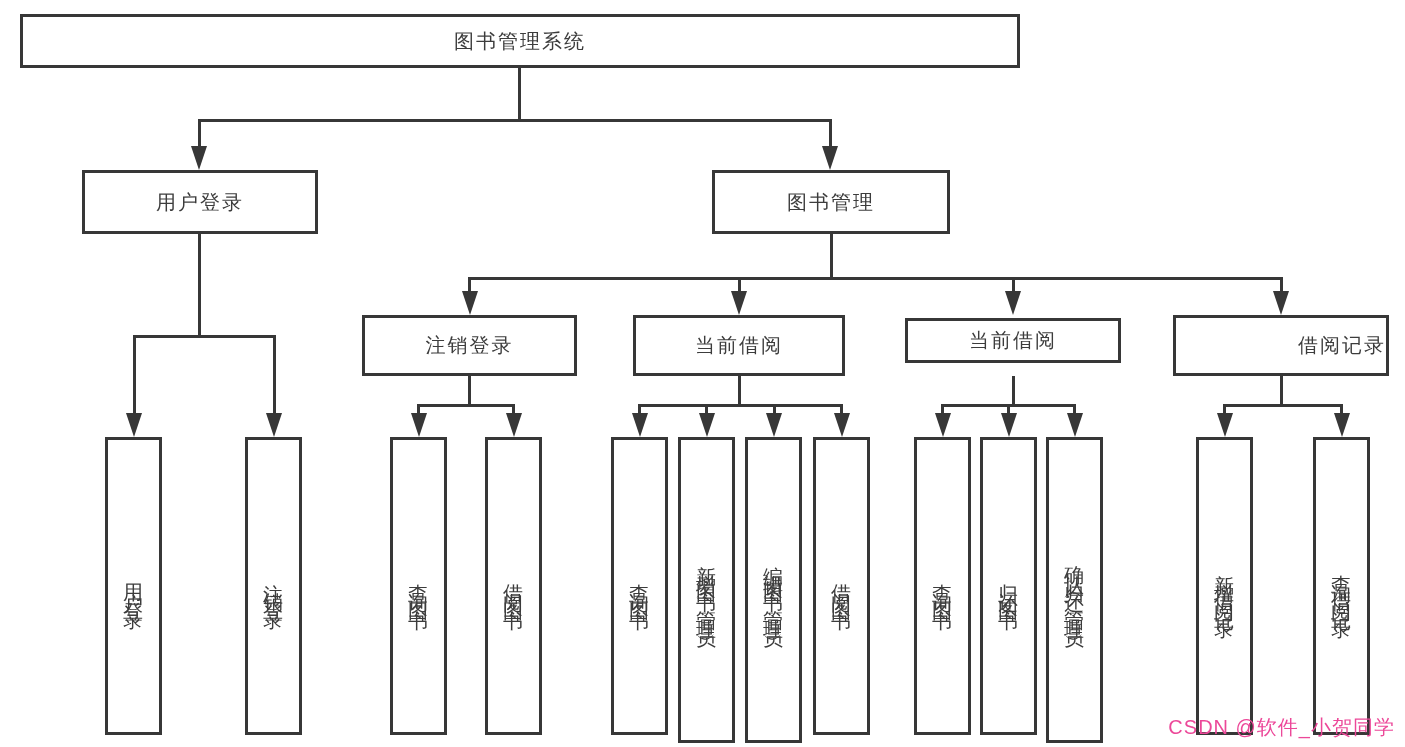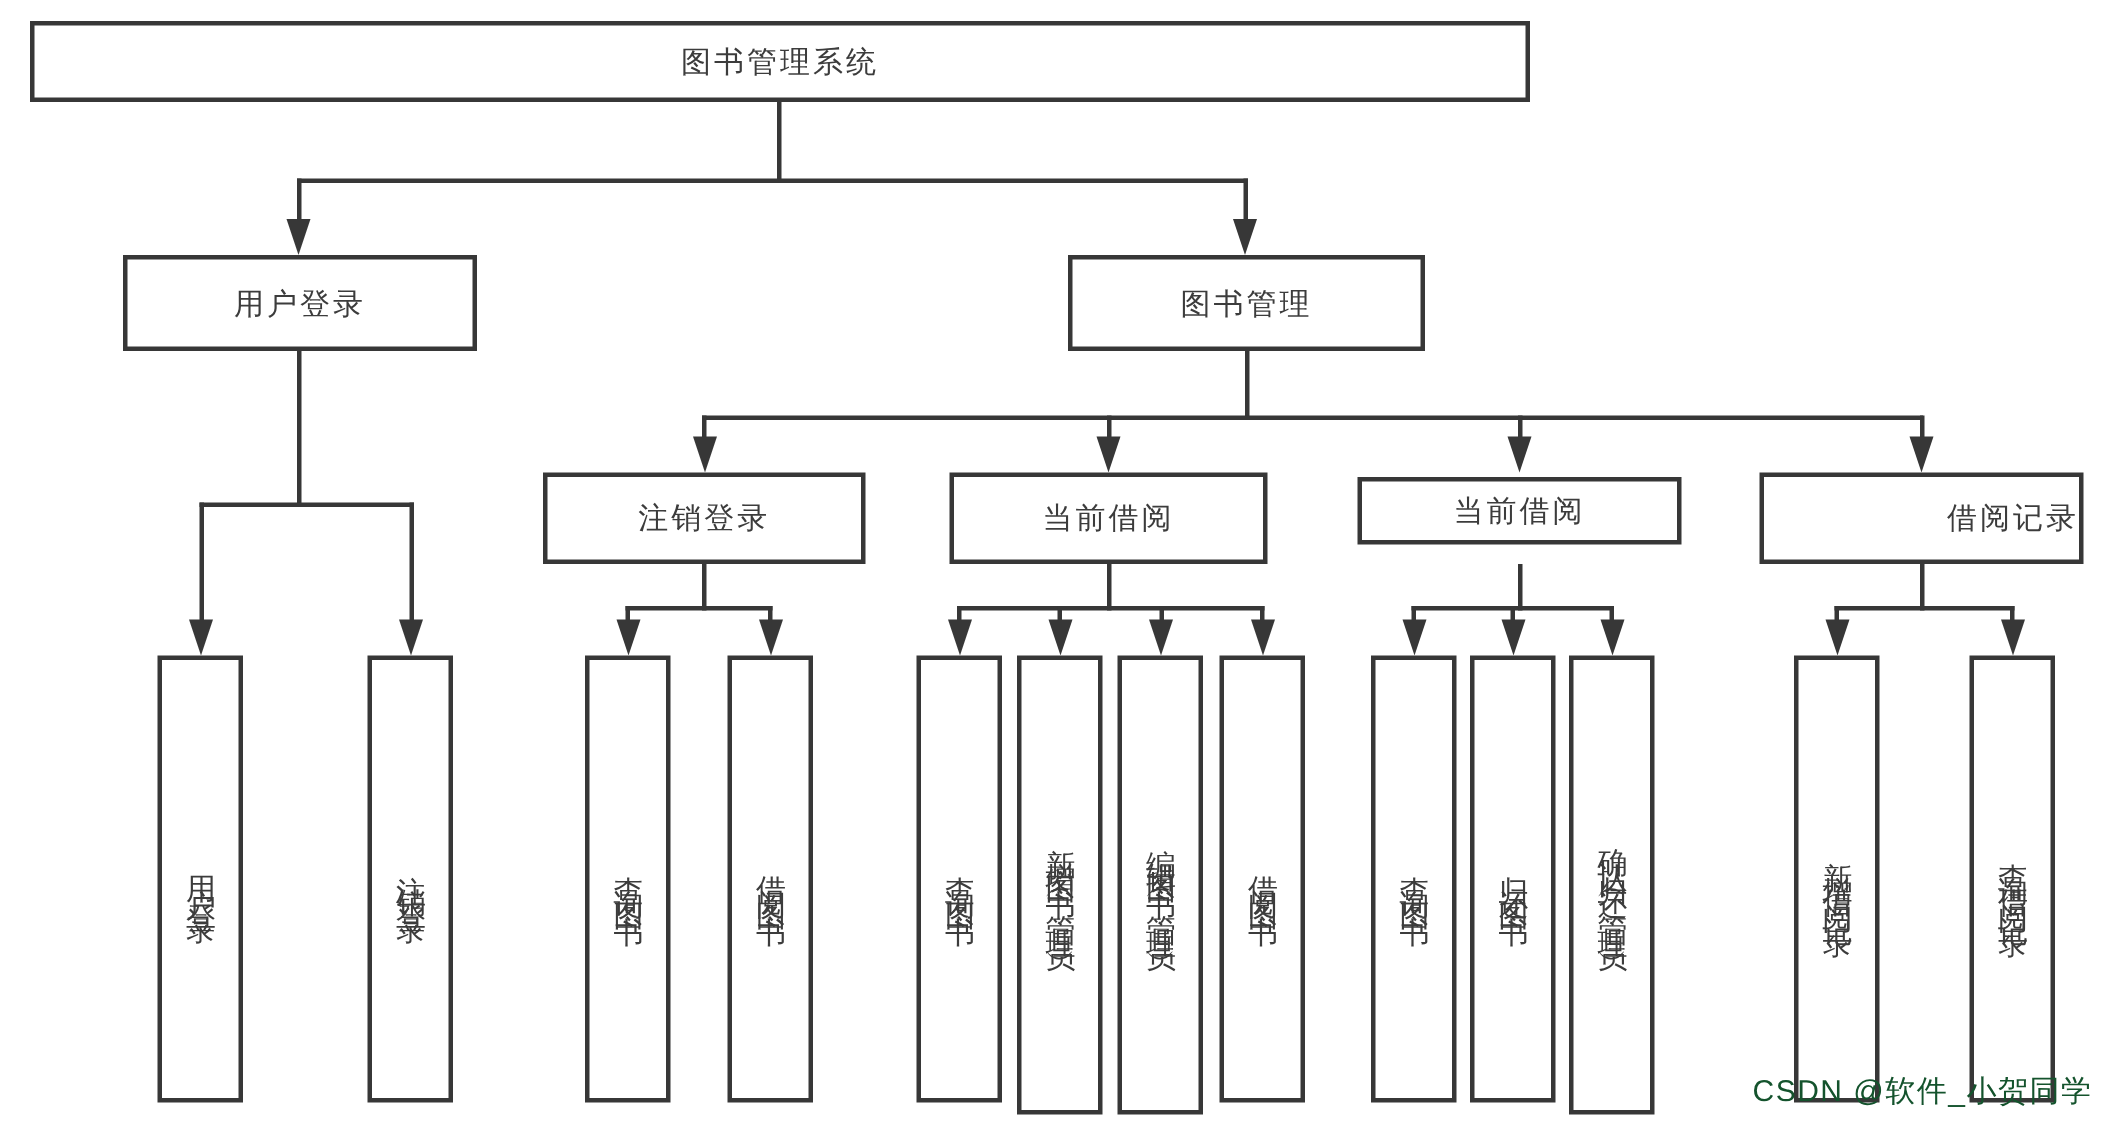--- a/index.html
+++ b/index.html
@@ -19,21 +19,21 @@
   }
   .h{position:absolute;height:3px;background:#373737;z-index:1;}
   .v{position:absolute;width:3px;background:#373737;z-index:1;}
   .ah{
     position:absolute;width:0;height:0;z-index:1;
     border-left:8px solid transparent;border-right:8px solid transparent;
     border-top:24px solid #373737;
   }
   .watermark{
     position:absolute;top:714px;right:10px;z-index:3;
-    font-size:20px;color:#14532d;letter-spacing:1px;white-space:nowrap;
+    font-size:20px;color:#ec4899;letter-spacing:1px;white-space:nowrap;
   }
 </style>
 </head>
 <body>
 
 <div id="canvas">
 
   <div class="box" style="left:20px;top:14px;width:1000px;height:54px;">
     <span>图书管理系统</span>
   </div>

